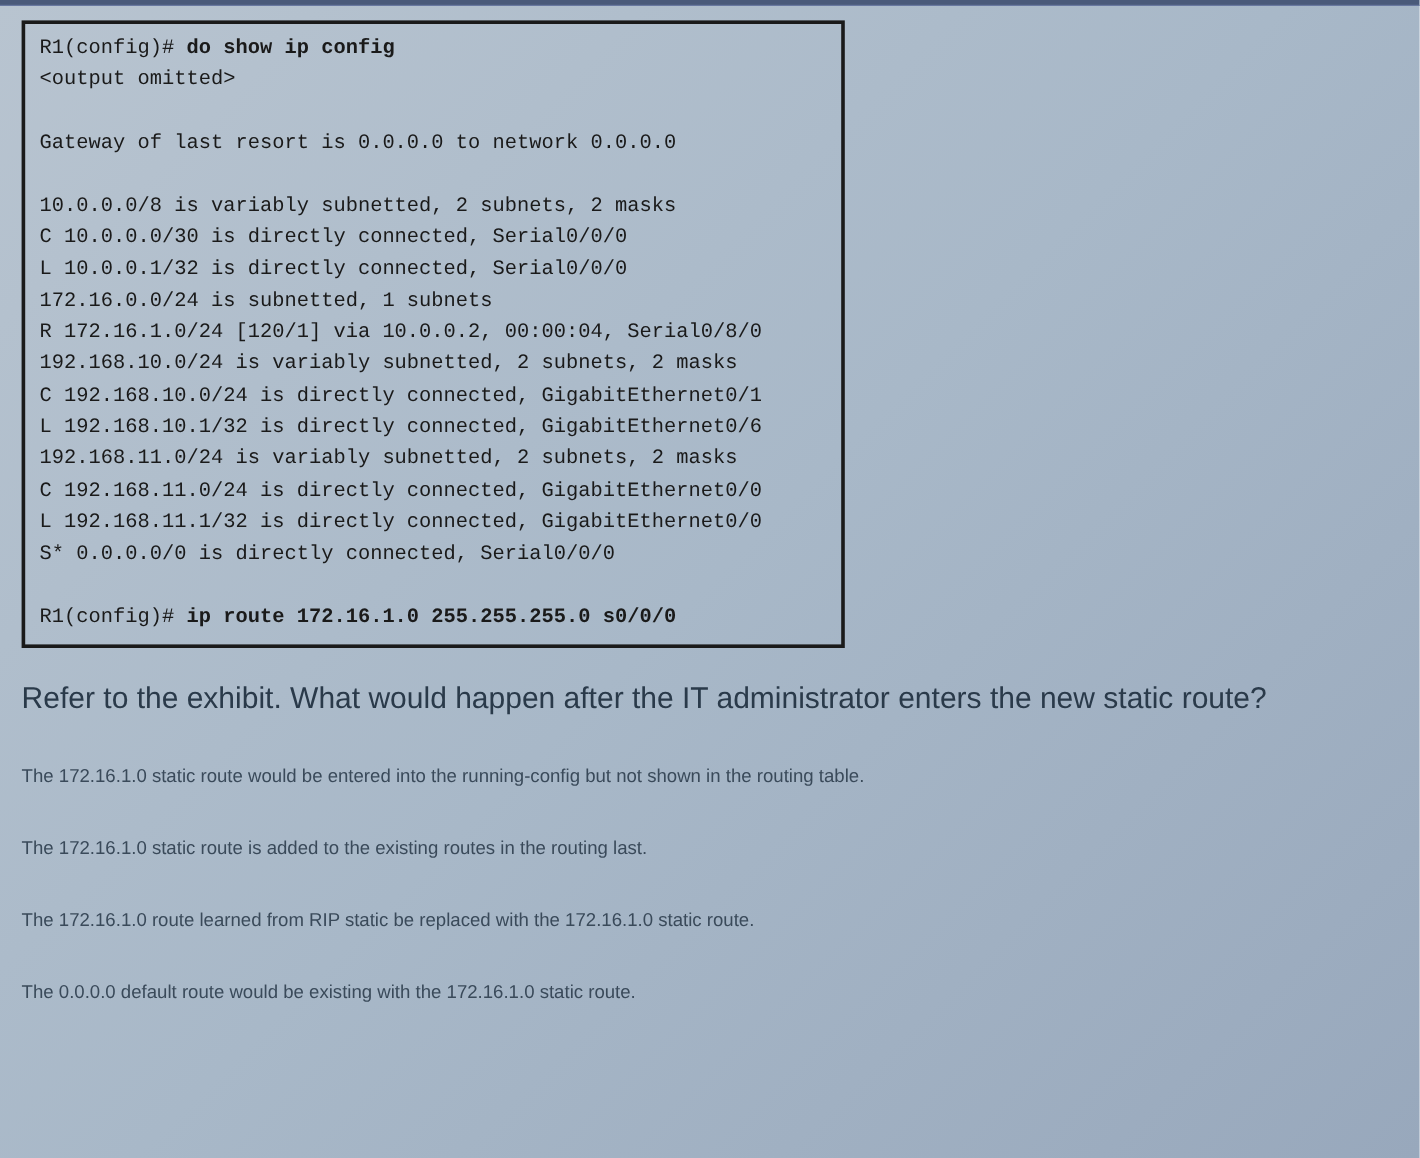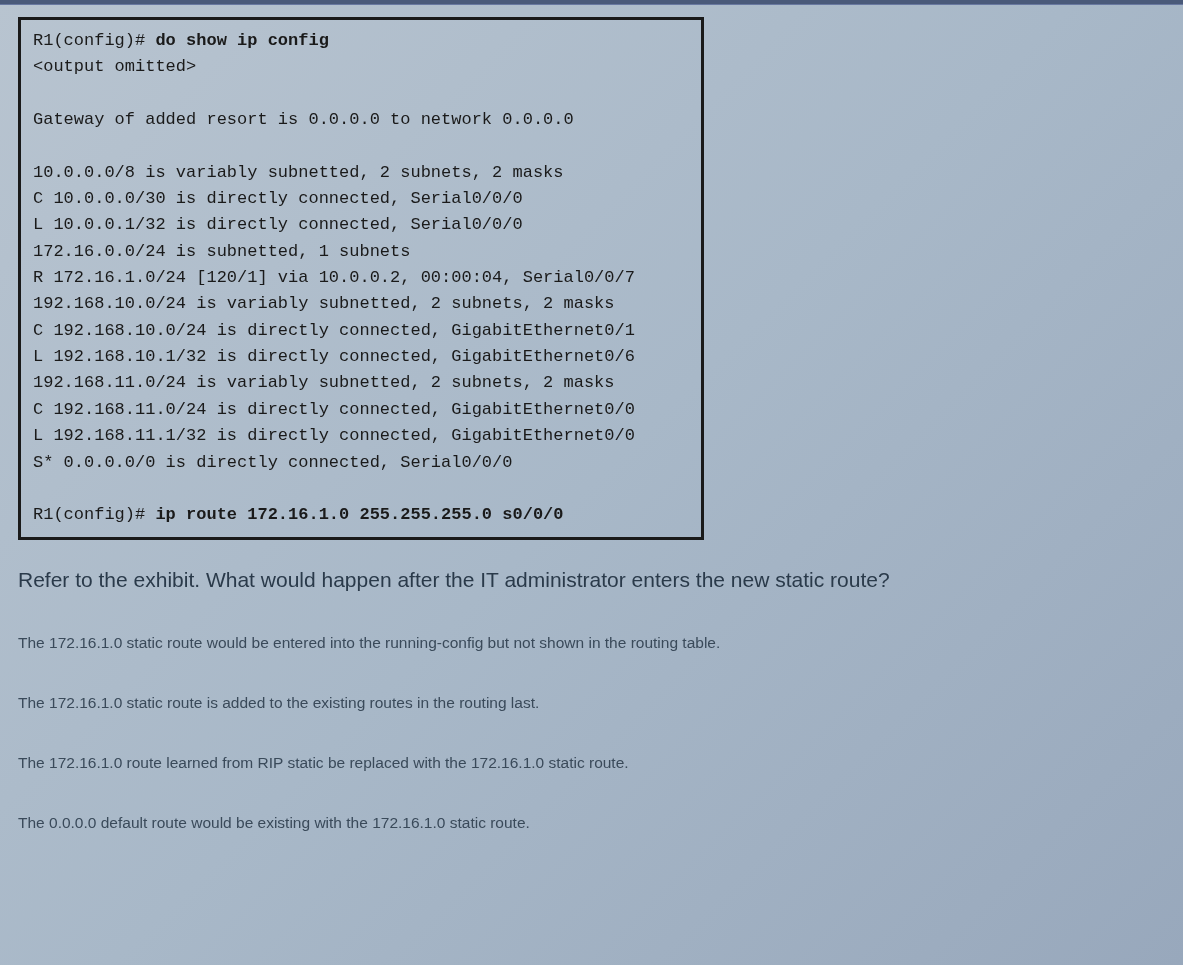--- a/index.html
+++ b/index.html
@@ -29,21 +29,21 @@
     color: #1a1a1a;
     line-height: 1.55;
     white-space: pre;
     font-weight: 500;
   }
   .bold-cmd {
     font-weight: bold;
   }
   .question-text {
     margin: 28px 0 0 18px;
-    font-size: 21px;
+    font-size: 25px;
     color: #2a3a4a;
     font-family: Arial, sans-serif;
   }
   .answer-option {
     margin: 0 0 0 18px;
     font-size: 15.5px;
     color: #3a4a5a;
     font-family: Arial, sans-serif;
     padding-top: 42px;
   }
@@ -53,27 +53,27 @@
 </style>
 </head>
 <body>
 
 <div class="top-bar"></div>
 
 <div class="exhibit-box">
 <div class="terminal-text"><span>R1(config)#</span><span class="bold-cmd"> do show ip config</span>
 <span>&lt;output omitted&gt;</span>
 
-<span>Gateway of added resort is 0.0.0.0 to network 0.0.0.0</span>
+<span>Gateway of last resort is 0.0.0.0 to network 0.0.0.0</span>
 
 <span>10.0.0.0/8 is variably subnetted, 2 subnets, 2 masks</span>
 <span>C 10.0.0.0/30 is directly connected, Serial0/0/0</span>
 <span>L 10.0.0.1/32 is directly connected, Serial0/0/0</span>
 <span>172.16.0.0/24 is subnetted, 1 subnets</span>
-<span>R 172.16.1.0/24 [120/1] via 10.0.0.2, 00:00:04, Serial0/0/7</span>
+<span>R 172.16.1.0/24 [120/1] via 10.0.0.2, 00:00:04, Serial0/8/0</span>
 <span>192.168.10.0/24 is variably subnetted, 2 subnets, 2 masks</span>
 <span>C 192.168.10.0/24 is directly connected, GigabitEthernet0/1</span>
 <span>L 192.168.10.1/32 is directly connected, GigabitEthernet0/6</span>
 <span>192.168.11.0/24 is variably subnetted, 2 subnets, 2 masks</span>
 <span>C 192.168.11.0/24 is directly connected, GigabitEthernet0/0</span>
 <span>L 192.168.11.1/32 is directly connected, GigabitEthernet0/0</span>
 <span>S* 0.0.0.0/0 is directly connected, Serial0/0/0</span>
 
 <span>R1(config)#</span><span class="bold-cmd"> ip route 172.16.1.0 255.255.255.0 s0/0/0</span></div>
 </div>

